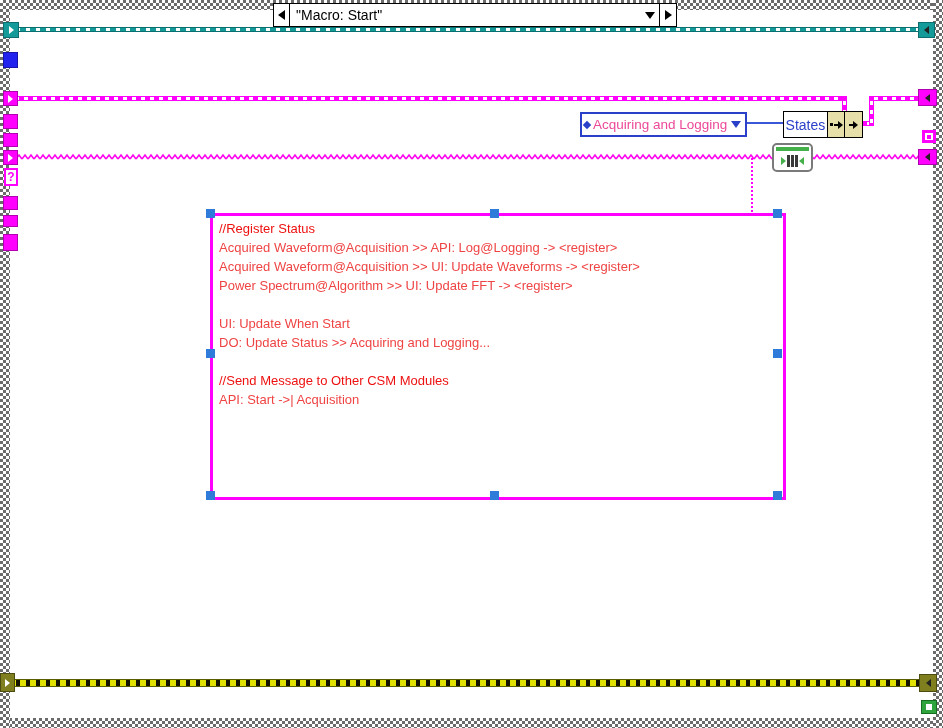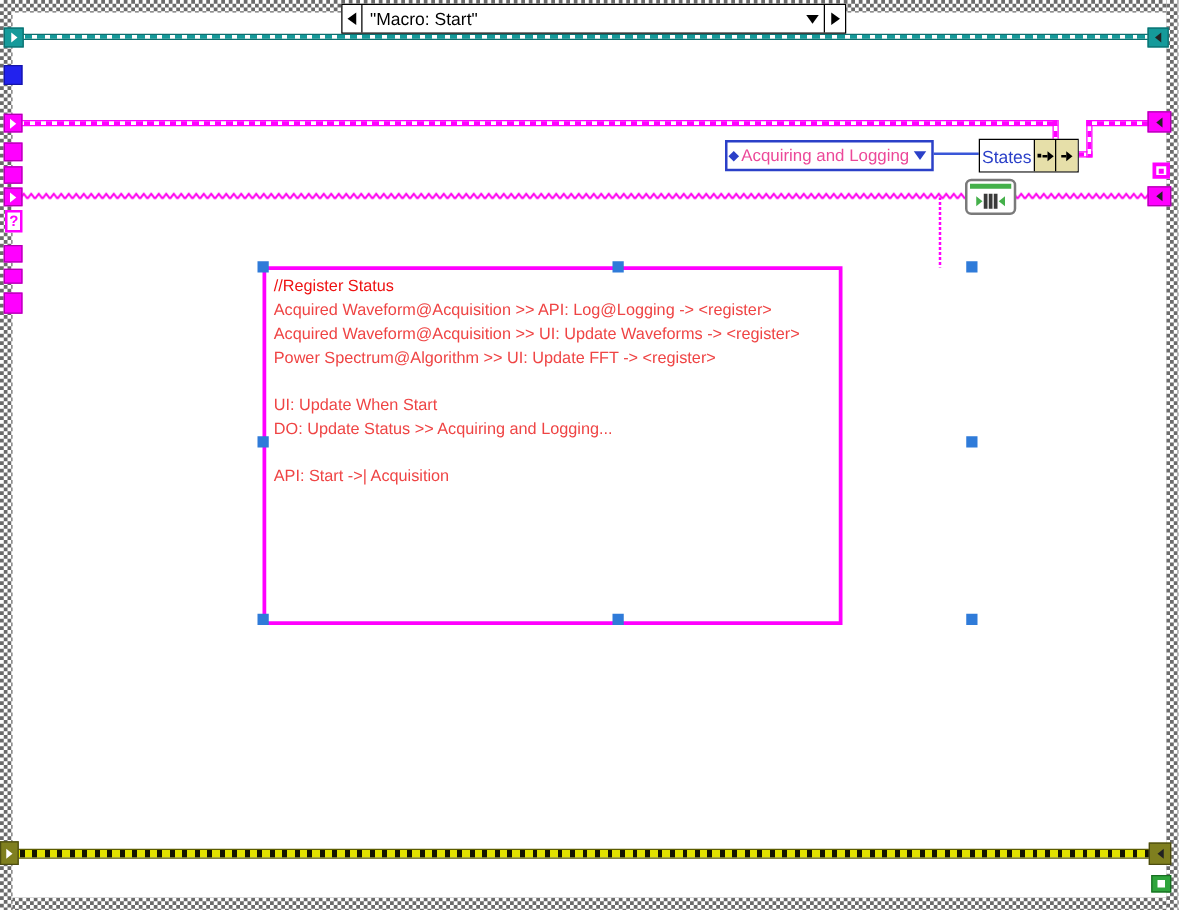--- a/index.html
+++ b/index.html
@@ -81,21 +81,21 @@
   
   .qicon{position:absolute;left:772px;top:143px;width:41px;height:29px;background:#fff;
          border:2px solid #7a7a7a;border-radius:5px;box-sizing:border-box;overflow:hidden;}
   .q-green{position:absolute;left:2px;top:2px;right:2px;height:4px;background:#44b04a;}
   .q-glyph{position:absolute;left:0;right:0;top:8px;bottom:2px;display:flex;align-items:center;justify-content:center;gap:1px;}
   .q-tri-r{width:0;height:0;border-left:5px solid #44b04a;border-top:4px solid transparent;border-bottom:4px solid transparent;}
   .q-tri-l{width:0;height:0;border-right:5px solid #44b04a;border-top:4px solid transparent;border-bottom:4px solid transparent;}
   .q-bar{width:3px;height:12px;background:#3a3a3a;}
 
   
-  .strbox{position:absolute;left:210px;top:213px;width:464px;height:287px;background:#fff;
+  .strbox{position:absolute;left:210px;top:213px;width:576px;height:287px;background:#fff;
           border:3px solid #ff00ff;box-sizing:border-box;padding:3px 0 0 6px;overflow:hidden;}
   .strbox .line{font-size:13px;line-height:19px;color:#ef4444;white-space:pre;}
   .strbox .line.comment{color:#ee1111;}
   .handle{position:absolute;width:9px;height:9px;background:#2f7bd9;}
 
   .corner-label{position:absolute;left:2px;top:710px;color:#ff00ff;font-weight:bold;
                 font-size:12px;letter-spacing:0px;margin-top:16px;}
 </style>
 </head>
 <body>
@@ -172,20 +172,21 @@
 
   <div class="strbox">
     <div class="line comment">//Register Status</div>
     <div class="line">Acquired Waveform@Acquisition &gt;&gt; API: Log@Logging -&gt; &lt;register&gt;</div>
     <div class="line">Acquired Waveform@Acquisition &gt;&gt; UI: Update Waveforms -&gt; &lt;register&gt;</div>
     <div class="line">Power Spectrum@Algorithm &gt;&gt; UI: Update FFT -&gt; &lt;register&gt;</div>
     <div class="line"> </div>
     <div class="line">UI: Update When Start</div>
     <div class="line">DO: Update Status &gt;&gt; Acquiring and Logging...</div>
     <div class="line"> </div>
+    <div class="line comment">//Send Message to Other CSM Modules</div>
     <div class="line">API: Start -&gt;| Acquisition</div>
   </div>
 
   <div class="handle" style="left:206px;top:209px;"></div>
   <div class="handle" style="left:490px;top:209px;"></div>
   <div class="handle" style="left:773px;top:209px;"></div>
   <div class="handle" style="left:206px;top:349px;"></div>
   <div class="handle" style="left:773px;top:349px;"></div>
   <div class="handle" style="left:206px;top:491px;"></div>
   <div class="handle" style="left:490px;top:491px;"></div>

